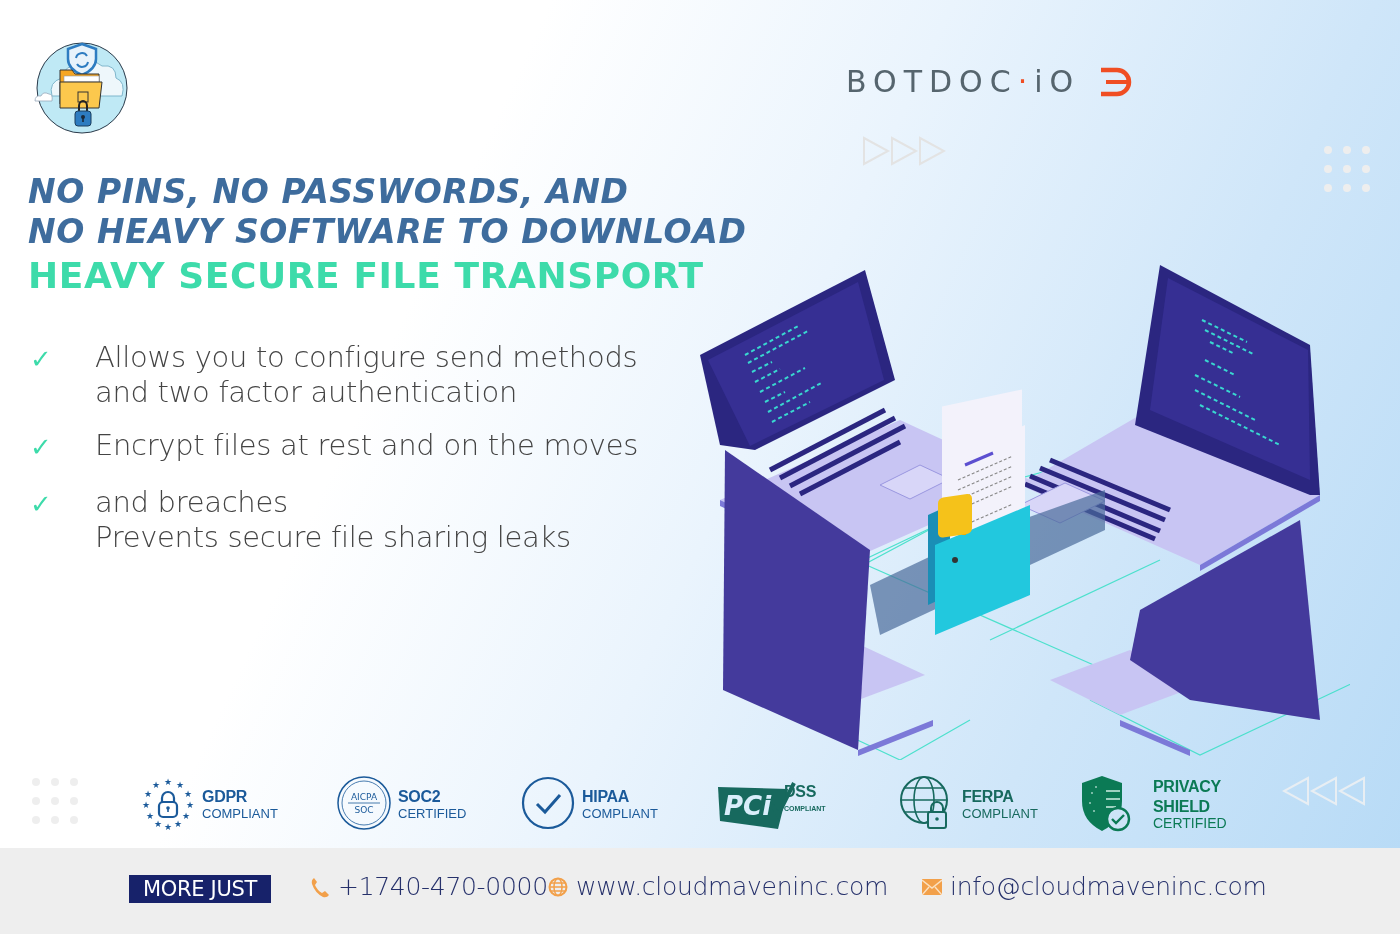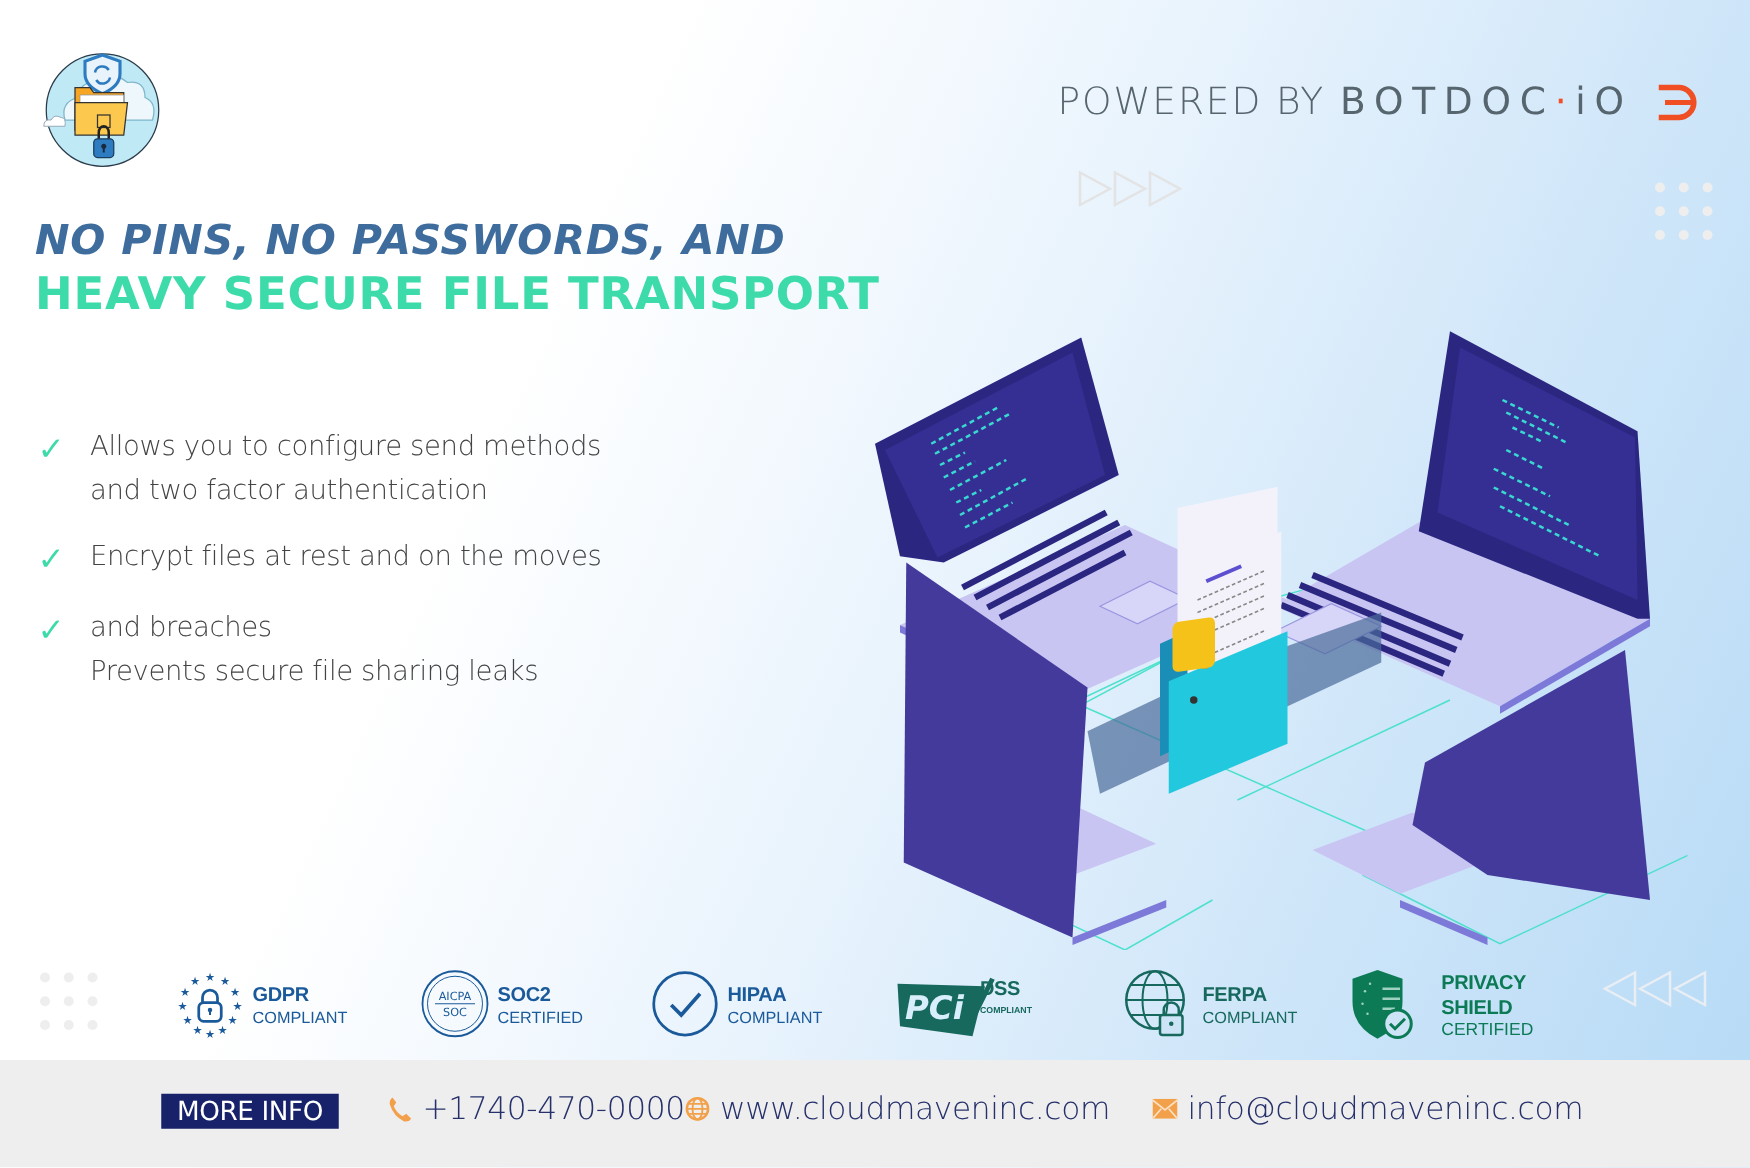--- a/index.html
+++ b/index.html
@@ -30,21 +30,21 @@
 
   
   .headline { position: absolute; left: 28px; top: 172px; }
   .headline .l1, .headline .l2 { color: #3e6c9d; font-size: 33px; font-weight: 700; letter-spacing: 0.6px; line-height: 40px; font-family: "DejaVu Sans", sans-serif; font-style: italic; }
   .headline .l3 { color: #3ddbaa; font-size: 36px; font-weight: 700; letter-spacing: 0.6px; line-height: 48px; font-family: "DejaVu Sans", sans-serif; }
 
   
   .features { position: absolute; left: 30px; top: 340px; list-style: none; }
   .features li { display: flex; margin-bottom: 18px; }
   .features .check { width: 42px; color: #3ddbaa; font-size: 26px; line-height: 35px; padding-top: 2px; }
-  .features .txt { color: #444; font-size: 22px; line-height: 35px; font-family: "DejaVu Sans", sans-serif; font-weight: 300; letter-spacing: -0.3px; }
+  .features .txt { color: #444; font-size: 29px; line-height: 35px; font-family: "DejaVu Sans", sans-serif; font-weight: 300; letter-spacing: -0.3px; margin-left: 23px; }
 
   
   .illustration { position: absolute; left: 690px; top: 260px; width: 660px; height: 500px; }
 
   
   .badges { position: absolute; left: 140px; top: 772px; height: 62px; display: flex; align-items: center; }
   .badge { display: flex; align-items: center; gap: 6px; position: absolute; top: 0; height: 62px; }
   .badge .b-main { font-weight: 700; font-size: 16px; line-height: 20px; letter-spacing: -0.3px; }
   .badge .b-sub { font-size: 13px; line-height: 13px; letter-spacing: 0; }
   .blue { color: #1b5a9a; }
@@ -72,21 +72,20 @@
     <rect x="32" y="40" width="35" height="6" fill="#fff" stroke="#999" stroke-width="0.6"></rect>
     <path d="M28 46 h42 l-3 26 h-39 z" fill="#fcc84d" stroke="#333" stroke-width="1"></path>
     <rect x="46" y="56" width="10" height="10" fill="none" stroke="#333" stroke-width="1"></rect>
     <path d="M47 76 v-6 a4 5 0 0 1 8 0 v6" fill="none" stroke="#222" stroke-width="2"></path>
     <rect x="43" y="75" width="16" height="15" rx="3" fill="#2d7cc1" stroke="#1a3d5c" stroke-width="1"></rect>
     <circle cx="51" cy="81" r="2" fill="#1a2a3a"></circle>
       <rect x="50.2" y="81" width="1.6" height="5" fill="#1a2a3a"></rect>
   </svg>
 
   <div class="powered">
-    <span class="pb">POWERED BY</span>
     <span class="brand"><span>BOTDOC</span><span class="dot">·</span><span>iO</span></span>
     <svg class="brand-mark" viewBox="0 0 36 32">
       <path d="M3 4 h16 a12 12 0 0 1 0 24 h-16" fill="none" stroke="#f04e23" stroke-width="4.5"></path>
       <path d="M8 16 h22" stroke="#f04e23" stroke-width="4"></path>
     </svg>
   </div>
 
   <div class="arrows-right">
     <svg width="84" height="30" viewBox="0 0 84 30">
       <path d="M2 2 l24 13 l-24 13 z M30 2 l24 13 l-24 13 z M58 2 l24 13 l-24 13 z" fill="none" stroke="#e3e3e3" stroke-width="2"></path>
@@ -99,20 +98,21 @@
       <span></span>
       <span></span>
       <span></span>
       <span></span>
       <span></span>
       <span></span>
   </div>
 
   <div class="headline">
     <div class="l1">NO PINS, NO PASSWORDS, AND</div>
+    <div class="l2">NO HEAVY SOFTWARE TO DOWNLOAD</div>
     <div class="l3">HEAVY SECURE FILE TRANSPORT</div>
   </div>
 
   <ul class="features">
     <li>
       <span class="check">✓</span>
       <div class="txt">
         <div>Allows you to configure send methods</div>
         <div>and two factor authentication</div>
       </div>
@@ -341,21 +341,21 @@
   </div>
 
   <div class="arrows-left">
     <svg width="84" height="30" viewBox="0 0 84 30">
       <path d="M26 2 l-24 13 l24 13 z M54 2 l-24 13 l24 13 z M82 2 l-24 13 l24 13 z" fill="none" stroke="#e8eef3" stroke-width="2"></path>
     </svg>
   </div>
 </div>
 
 <div class="footer">
-  <div class="more-info">MORE INFO</div>
+  <div class="more-info">MORE JUST</div>
 
   <div class="contact" style="left:310px;">
     <svg width="20" height="22" viewBox="0 0 20 22">
       <path d="M4 2 q-3 2 -2 6 q3 9 11 13 q4 1 6 -2 l-4 -4 l-3 2 q-5 -3 -7 -8 l2 -3 z" fill="#f2a04a"></path>
     </svg>
     <span>+1740-470-0000</span>
   </div>
 
   <div class="contact" style="left:922px;">
     <svg width="20" height="16" viewBox="0 0 20 16">

